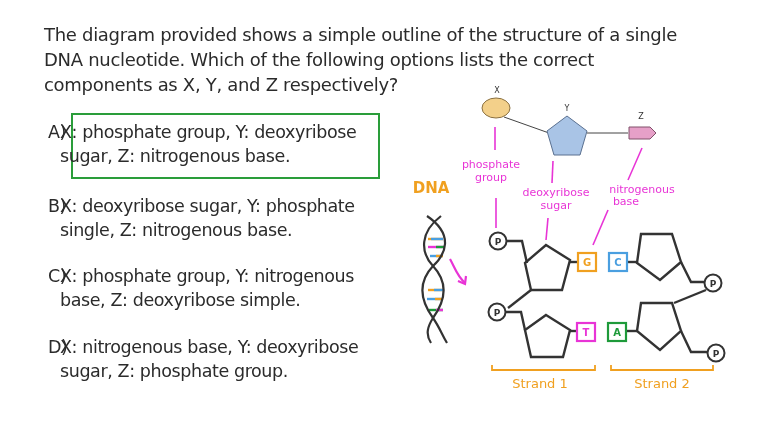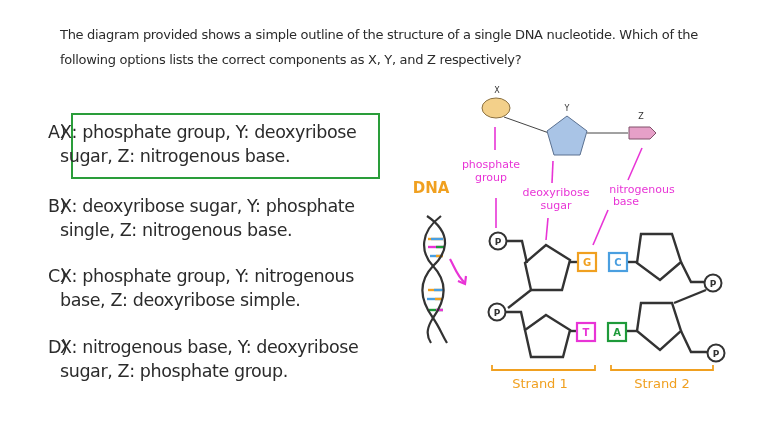--- a/index.html
+++ b/index.html
@@ -1,19 +1,19 @@
 <!DOCTYPE html>
 <html><head>
 <meta charset="utf-8">
 <style>
   html, body { margin:0; padding:0; background:#ffffff; }
   body { width:760px; height:427px; position:relative; overflow:hidden;
          font-family:"DejaVu Sans", sans-serif; color:#2b2b2b; }
-  .question { position:absolute; left:60px; top:22px; width:660px;
-              font-size:13px; line-height:25px; letter-spacing:-0.3px; }
+  .question { position:absolute; left:44px; top:22px; width:660px;
+              font-size:18px; line-height:25px; letter-spacing:-0.3px; }
   .option { position:absolute; left:48px; font-size:17.5px; line-height:24px; letter-spacing:-0.4px; }
   .option .letter { position:absolute; left:0; top:0; }
   .option .text { position:absolute; left:12px; top:0; width:320px; }
   .opt-a-box { position:absolute; left:71px; top:113px; width:309px; height:66px;
                border:2px solid #2a9d3a; box-sizing:border-box; }
   svg text { font-family:"DejaVu Sans", sans-serif; }
 </style>
 </head>
 <body>
 

